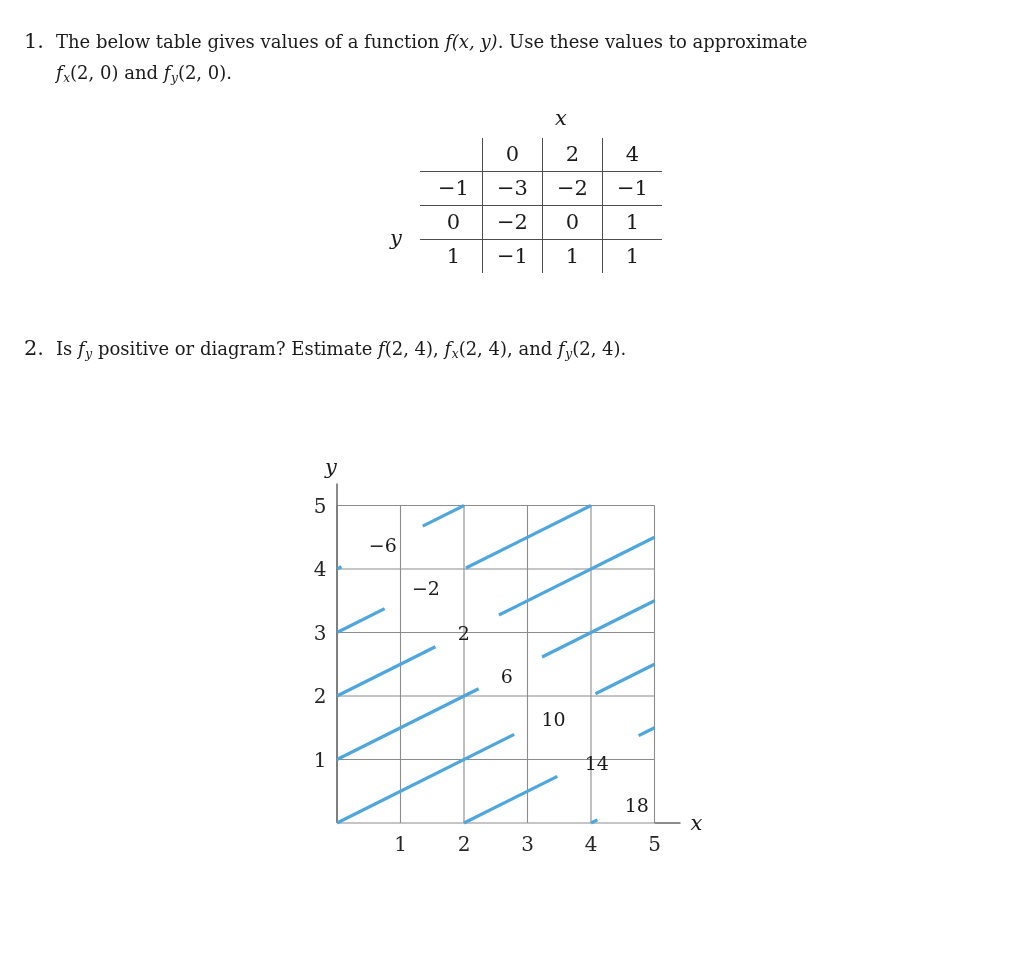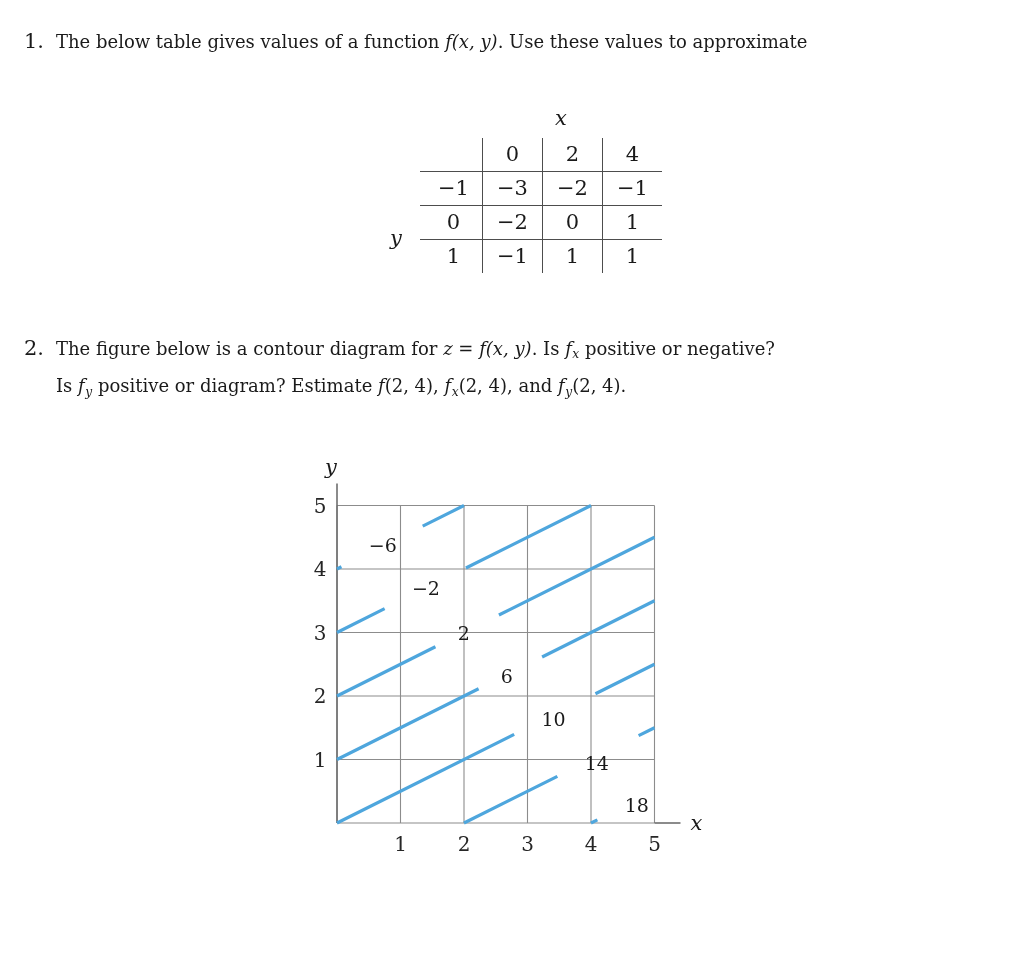--- a/index.html
+++ b/index.html
@@ -73,20 +73,23 @@
 </style>
 </head>
 <body>
 
 <div class="problem" id="problem-1">
   <div class="pnum">1.</div>
   <div class="ptext">
     <span class="ln">
       <span>The below table gives values of a function </span><span class="mi">f</span><span class="mi">(x, y)</span><span>. Use these values to approximate</span>
     </span>
+    <span class="ln">
+      <span class="mi">f</span><span class="sub">x</span><span class="mn">(2, 0)</span><span> and </span><span class="mi">f</span><span class="sub">y</span><span class="mn">(2, 0)</span><span>.</span>
+    </span>
   </div>
 </div>
 
 <div id="value-table">
   <div id="table-x-header" class="mi">x</div>
   <div id="table-y-header" class="mi">y</div>
 
   <table class="vt">
     <tbody>
         <tr class="hdr">
@@ -113,23 +116,20 @@
       <td class="cell">1</td>
       <td class="cell last">1</td>
     </tr>
   </tbody>
     </table>
 </div>
 
 <div class="problem" id="problem-2">
   <div class="pnum">2.</div>
   <div class="ptext">
-    <span class="ln">
-      <span>The figure below is a contour diagram for </span><span class="mi">z</span><span class="op"> = </span><span class="mi">f</span><span class="mi">(x, y)</span><span>. Is </span><span class="mi">f</span><span class="sub">x</span><span> positive or negative?</span>
-    </span>
     <span class="ln">
       <span>Is </span><span class="mi">f</span><span class="sub">y</span><span> positive or diagram?  Estimate </span><span class="mi">f</span><span class="mn">(2, 4)</span><span>, </span><span class="mi">f</span><span class="sub">x</span><span class="mn">(2, 4)</span><span>, and </span><span class="mi">f</span><span class="sub">y</span><span class="mn">(2, 4)</span><span>.</span>
     </span>
   </div>
 </div>
 
 <div id="contour-figure">
   <svg id="contour-svg" width="440" height="420" viewBox="0 0 440 420">
     <g id="svg-grid">
         <line x1="47" y1="383" x2="47" y2="65.5" stroke="#8c8c8c" stroke-width="1.1"></line>

